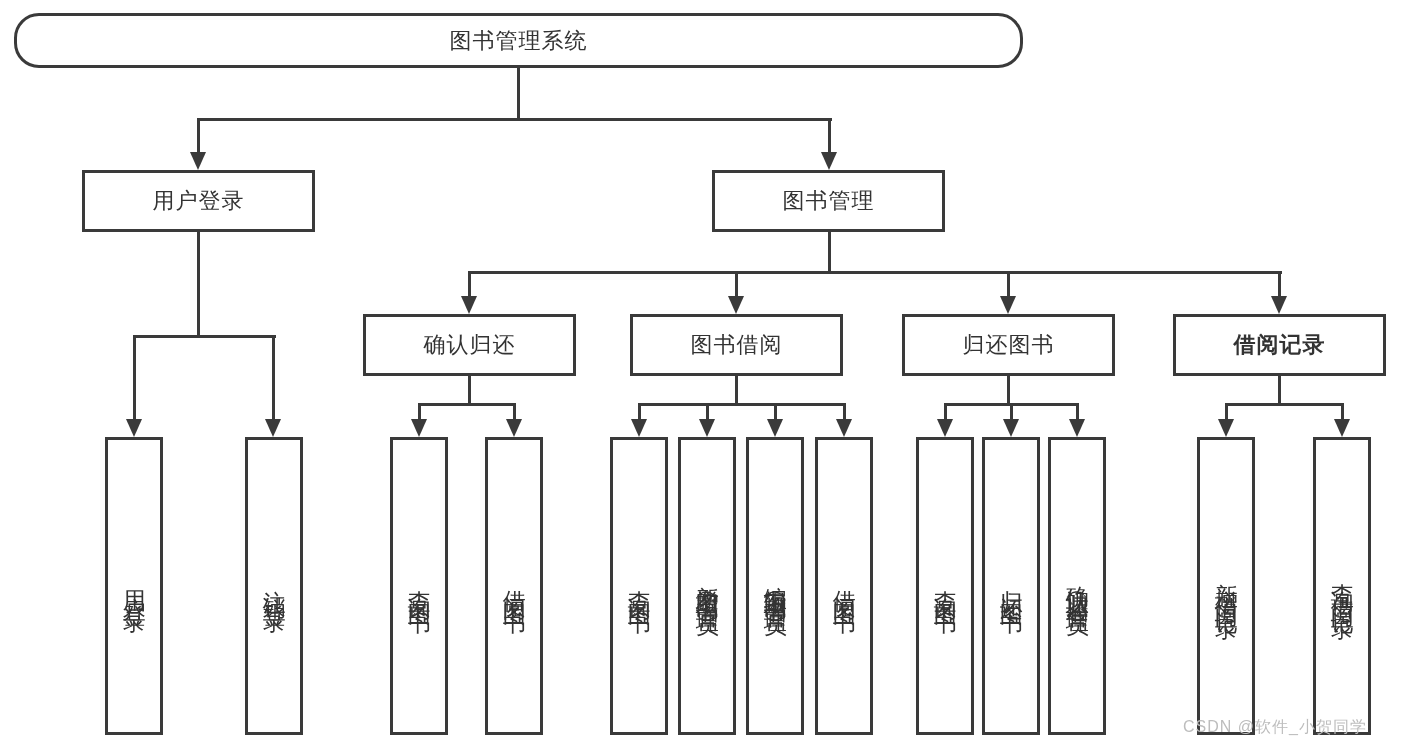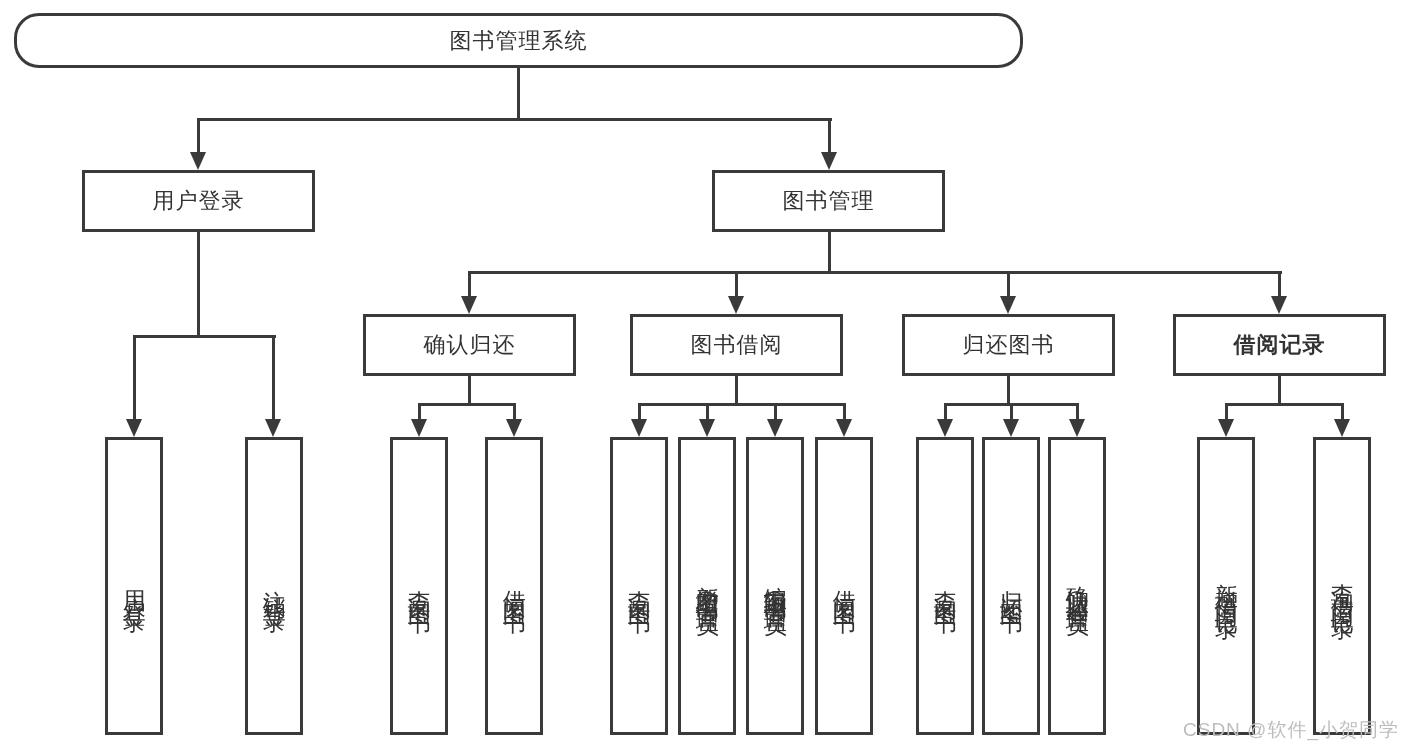--- a/index.html
+++ b/index.html
@@ -40,21 +40,21 @@
   .arrow {
     position:absolute;
     width:0; height:0;
     border-left:8px solid transparent;
     border-right:8px solid transparent;
     border-top:18px solid #3a3a3a;
   }
   .watermark {
     position:absolute;
     left:1183px; top:717px;
-    font-size:19px;
+    font-size:16px;
     letter-spacing:1px;
     color:#bdbdbd;
     z-index:10;
     white-space:nowrap;
   }
 </style>
 </head>
 <body>
 
 <div class="stage">

